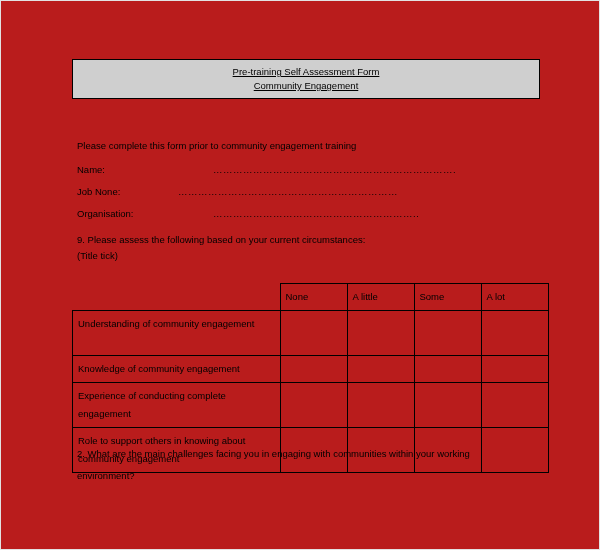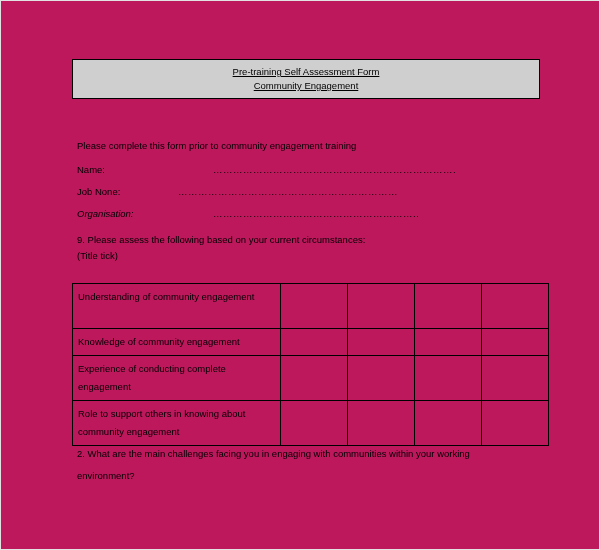--- a/index.html
+++ b/index.html
@@ -11,21 +11,21 @@
     height: 550px;
     background: #ffffff;
     font-family: "Liberation Sans", sans-serif;
     color: #000000;
     overflow: hidden;
   }
   .page {
     position: relative;
     width: 600px;
     height: 550px;
-    background: #be185d;
+    background: #b91c1c;
     border: 1px solid #e2e2e2;
     box-sizing: border-box;
   }
   .doc {
     position: absolute;
     left: 0;
     top: 0;
     width: 600px;
     height: 550px;
     box-sizing: border-box;
@@ -76,21 +76,21 @@
     white-space: nowrap;
   }
   .field-dots {
     font-size: 9.5px;
     letter-spacing: 0.5px;
     white-space: nowrap;
     overflow: hidden;
   }
   .fl-name { width: 105px; }
   .fl-job  { width: 70px; }
-  .fl-org  { width: 105px; font-style: italic; }
+  .fl-org  { width: 105px; }
   
   .q1 {
     position: absolute;
     left: 76px;
     top: 231px;
     width: 470px;
     font-size: 9.5px;
     line-height: 16px;
   }
   .q1 .sub {
@@ -168,20 +168,27 @@
     </div>
 
     <div class="q1">
       <span>9. Please assess the following based on your current circumstances:</span>
       <span class="sub">(Title tick)</span>
     </div>
 
     <div class="tbl-wrap">
       <table class="assess">
         <tbody>
+            <tr>
+          <td class="statement" style="border:none;"></td>
+          <td class="opt">None</td>
+          <td class="opt">A little</td>
+          <td class="opt">Some</td>
+          <td class="opt">A lot</td>
+        </tr>
         <tr>
           <td class="statement two-line" style="height:36px;margin-top:16px;">Understanding of community engagement</td>
           <td class="empty"></td>
           <td class="empty"></td>
           <td class="empty"></td>
           <td class="empty"></td>
         </tr>
         <tr>
           <td class="statement">Knowledge of community engagement</td>
           <td class="empty"></td>

